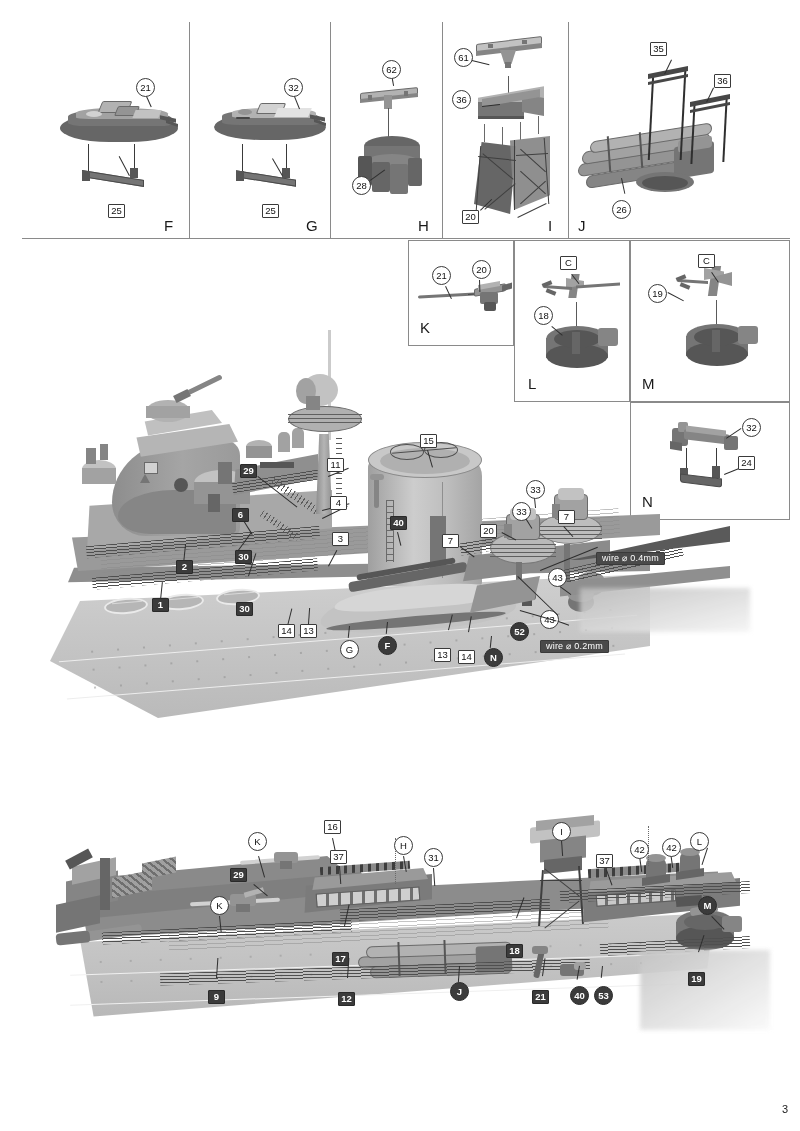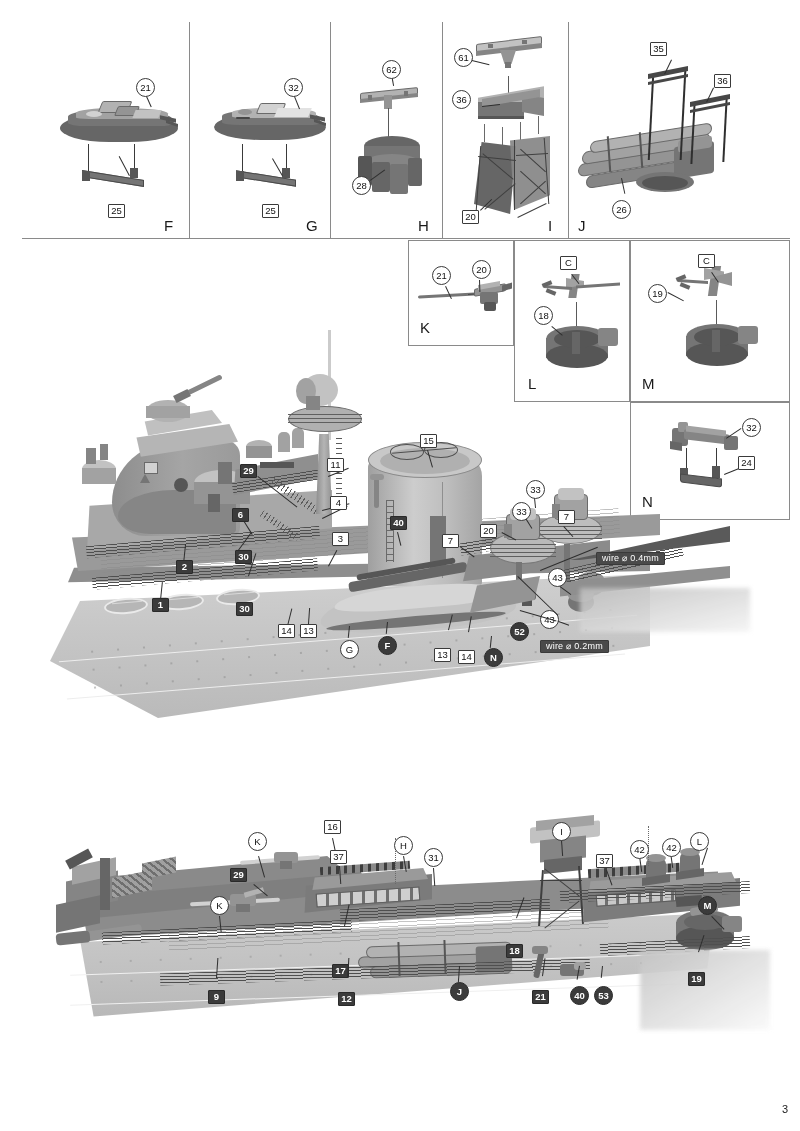--- a/index.html
+++ b/index.html
@@ -769,21 +769,21 @@
     <div class="leader" style="left:567px;top:70px;width:16px;transform:rotate(70deg);"></div>
     <div class="lbl sq" style="left:556px;top:54px;">37</div>
 
     <div class="leader" style="left:672px;top:116px;width:18px;transform:rotate(46deg);"></div>
     <div class="lbl circdark" style="left:658px;top:96px;">M</div>
 
     <div class="leader" style="left:476px;top:118px;width:22px;transform:rotate(-70deg);"></div>
     <div class="lbl sqdark" style="left:466px;top:144px;">18</div>
 
     <div class="leader" style="left:304px;top:126px;width:22px;transform:rotate(-78deg);"></div>
-    <div class="lbl sqdark" style="left:292px;top:152px;margin-top:12px;">17</div>
+    <div class="lbl sqdark" style="left:292px;top:152px;">17</div>
 
     <div class="leader" style="left:176px;top:178px;width:20px;transform:rotate(-86deg);"></div>
     <div class="lbl sqdark" style="left:168px;top:190px;">9</div>
 
     <div class="leader" style="left:307px;top:178px;width:20px;transform:rotate(-86deg);"></div>
     <div class="lbl sqdark" style="left:298px;top:192px;">12</div>
 
     <div class="leader" style="left:420px;top:166px;width:16px;transform:rotate(94deg);"></div>
     <div class="lbl circdark" style="left:410px;top:182px;">J</div>
 

